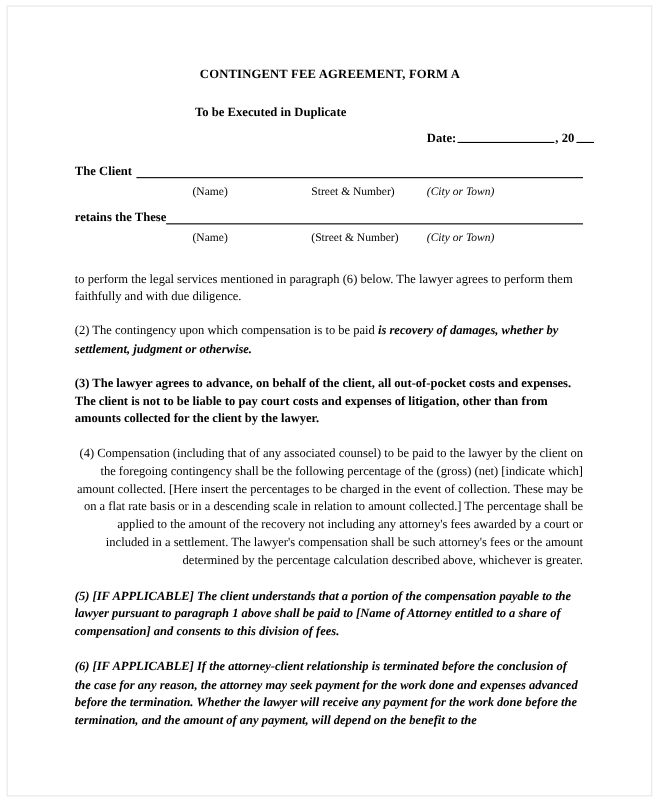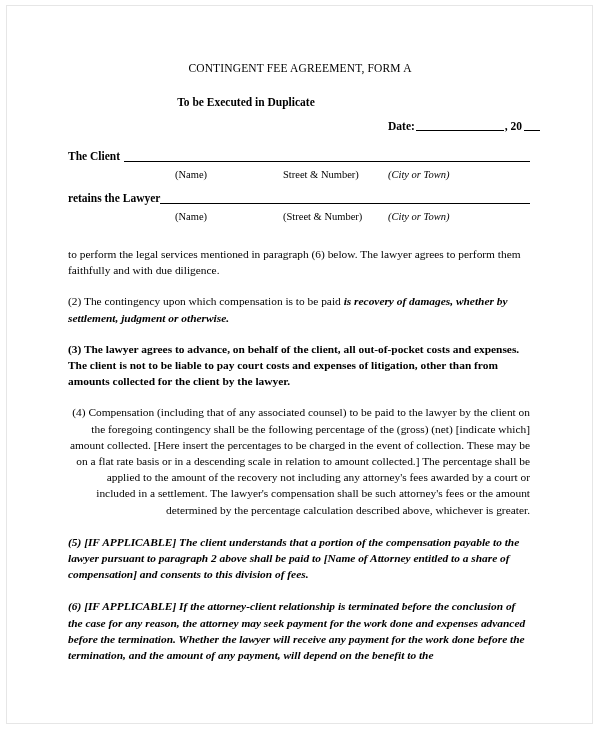--- a/index.html
+++ b/index.html
@@ -33,21 +33,21 @@
     height: 730px;
     box-sizing: border-box;
   }
 
   .doc-title {
     position: absolute;
     left: 0;
     top: 62px;
     width: 600px;
     text-align: center;
-    font-weight: normal;
+    font-weight: bold;
     font-size: 11.5px;
     letter-spacing: 0.15px;
   }
 
   .doc-subtitle {
     position: absolute;
     left: 0;
     top: 96px;
     width: 492px;
     text-align: center;
@@ -166,40 +166,40 @@
     </div>
     <div class="party-captions">
       <span class="cap-name">(Name)</span>
       <span class="cap-street">Street &amp; Number)</span>
       <span class="cap-city">(City or Town)</span>
     </div>
   </div>
 
   <div class="party party-lawyer">
     <div class="party-line">
-      <span class="party-label">retains the Lawyer</span>
+      <span class="party-label">retains the These</span>
       <span class="party-rule"></span>
     </div>
     <div class="party-captions">
       <span class="cap-name">(Name)</span>
       <span class="cap-street">(Street &amp; Number)</span>
       <span class="cap-city">(City or Town)</span>
     </div>
   </div>
 
   <div class="body-block">
 
     <p class="para">to perform the legal services mentioned in paragraph (6) below. The lawyer agrees to perform them faithfully and with due diligence.</p>
 
 
     <p class="para"><span>(2) The contingency upon which compensation is to be paid </span><span class="bi">is recovery of damages, whether by settlement, judgment or otherwise.</span></p>
 
     <p class="para bold">(3) The lawyer agrees to advance, on behalf of the client, all out-of-pocket costs and expenses. The client is not to be liable to pay court costs and expenses of litigation, other than from amounts collected for the client by the lawyer.</p>
 
     <p class="para p4"> (4) Compensation (including that of any associated counsel) to be paid to the lawyer by the client on the foregoing contingency shall be the following percentage of the (gross) (net) [indicate which] amount collected. [Here insert the percentages to be charged in the event of collection. These may be on a flat rate basis or in a descending scale in relation to amount collected.] The percentage shall be applied to the amount of the recovery not including any attorney's fees awarded by a court or included in a settlement. The lawyer's compensation shall be such attorney's fees or the amount determined by the percentage calculation described above, whichever is greater.</p>
 
-    <p class="para bolditalic p5">(5) [IF APPLICABLE] The client understands that a portion of the compensation payable to the lawyer pursuant to paragraph 2 above shall be paid to [Name of Attorney entitled to a share of compensation] and consents to this division of fees.</p>
+    <p class="para bolditalic p5">(5) [IF APPLICABLE] The client understands that a portion of the compensation payable to the lawyer pursuant to paragraph 1 above shall be paid to [Name of Attorney entitled to a share of compensation] and consents to this division of fees.</p>
 
     <p class="para bolditalic p6">(6) [IF APPLICABLE] If the attorney-client relationship is terminated before the conclusion of the case for any reason, the attorney may seek payment for the work done and expenses advanced before the termination. Whether the lawyer will receive any payment for the work done before the termination, and the amount of any payment, will depend on the benefit to the</p>
 
   </div>
 
 </div>
 
 </body></html>

